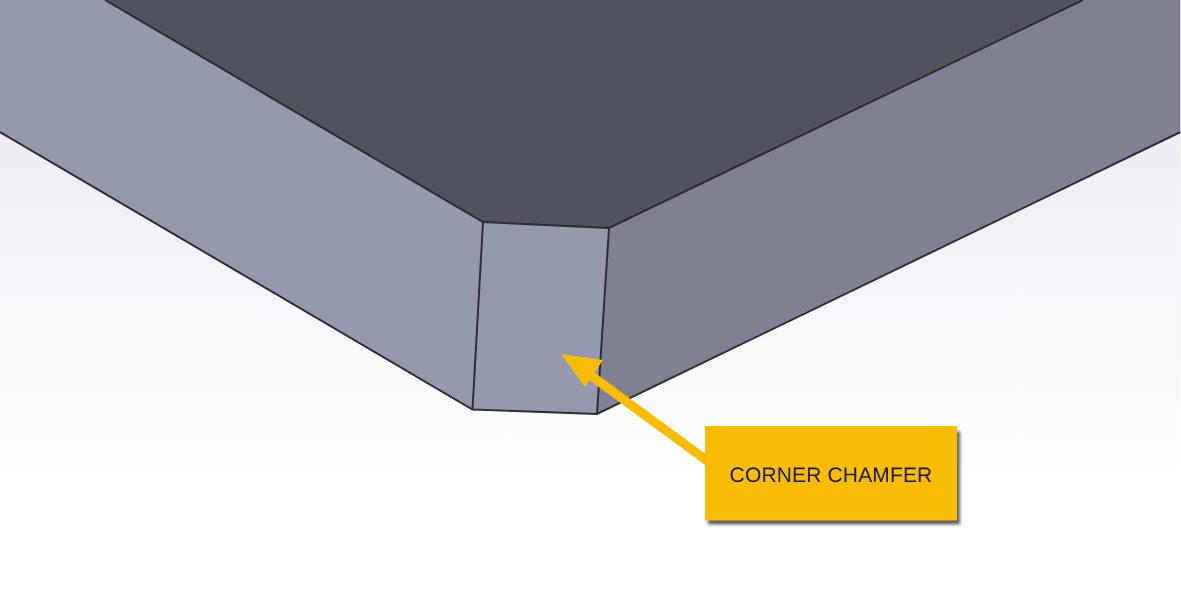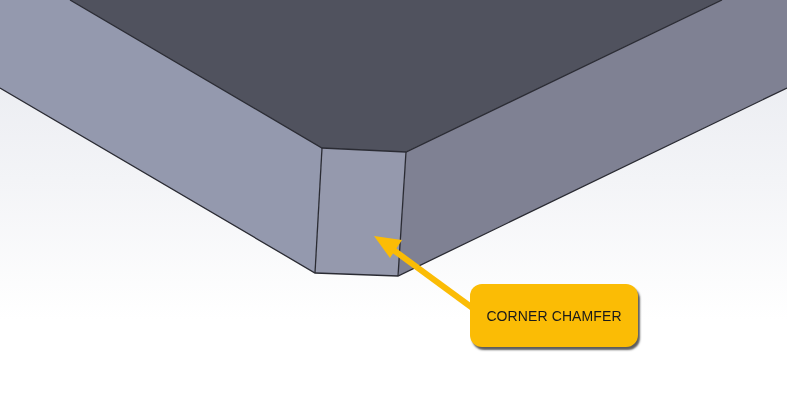--- a/index.html
+++ b/index.html
@@ -1,20 +1,20 @@
 <!DOCTYPE html>
 <html><head>
 <meta charset="utf-8">
 <style>
   html, body { margin: 0; padding: 0; }
   body { width: 787px; height: 400px; overflow: hidden; position: relative;
     background: linear-gradient(180deg, #e6e8ee 0%, #f3f4f7 45%, #ffffff 80%); }
   svg.scene { position: absolute; left: 0; top: 0; }
   .callout { position: absolute; left: 470px; top: 284px; width: 168px; height: 63px;
-    background: #fbbc05; border-radius: 12px; box-shadow: 2px 3px 2px rgba(40,40,40,0.75);
+    background: #fbbc05; border-radius: 0; box-shadow: 2px 3px 2px rgba(40,40,40,0.75);
     display: flex; align-items: center; justify-content: center; }
   .callout span { font-family: "Liberation Sans", sans-serif; font-size: 14px; color: #1a1a1a; letter-spacing: 0.1px; }
 </style>
 </head>
 <body>
 
 <svg class="scene" width="787" height="400" viewBox="0 0 787 400">
 
   <polygon points="70,0 722,0 406,152 322,148" fill="#50525e"></polygon>
 

